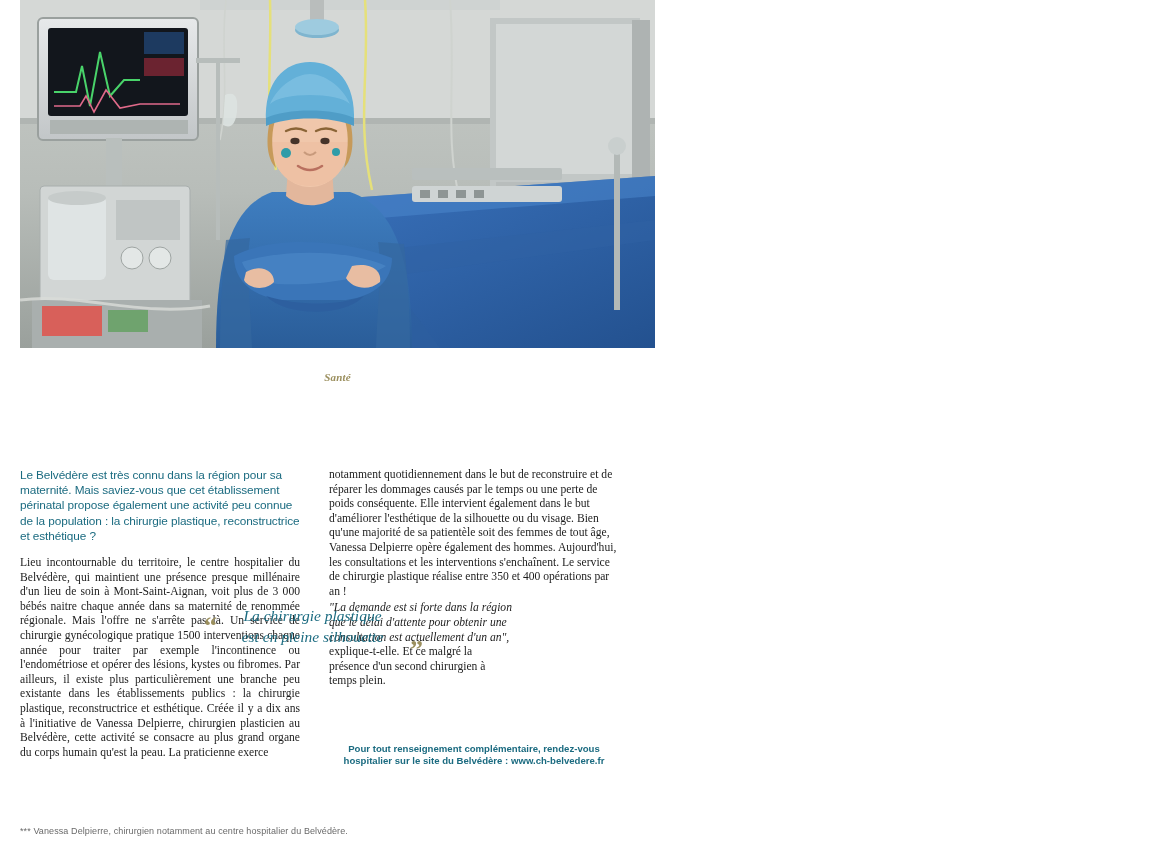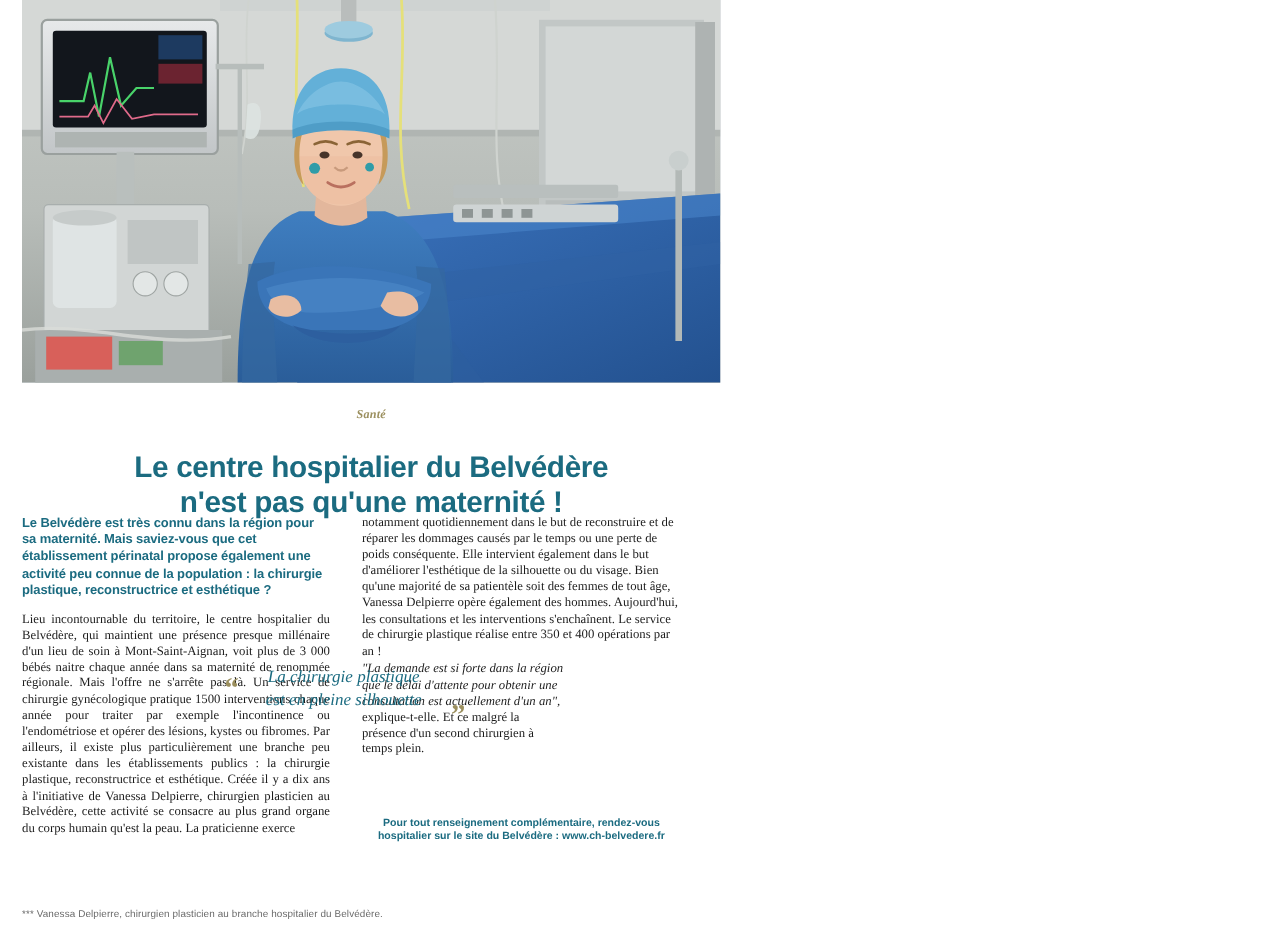--- a/index.html
+++ b/index.html
@@ -72,21 +72,21 @@
   }
   .col-right {
     position: absolute;
     left: 329px;
     top: 468px;
     width: 288px;
   }
 
   .lede {
     font-family: "Liberation Sans", sans-serif;
-    font-weight: bold;
+    font-weight: normal;
     font-size: 11.8px;
     line-height: 15.2px;
     color: #1b6b80;
     margin: 0 0 12px 0;
     letter-spacing: -0.1px;
   }
 
   .bodytext {
     font-family: "Liberation Serif", serif;
     font-size: 11.6px;
@@ -282,24 +282,20 @@
 
       <circle cx="266" cy="153" r="5" fill="#2f9ca8"></circle>
       <circle cx="316" cy="152" r="4" fill="#2f9ca8"></circle>
 
       <path d="M0 300 C 60 292, 120 318, 190 306" stroke="#d9dcd8" stroke-width="3" fill="none" opacity="0.8"></path>
     </svg>
   </div>
 
   <div class="kicker">Santé</div>
 
-  <h1 class="headline">
-    <span>Le centre hospitalier du Belvédère</span><br>
-    <span>n'est pas qu'une maternité !</span>
-  </h1>
 
   <div class="col-left">
     <p class="lede">Le Belvédère est très connu dans la région pour sa maternité. Mais saviez-vous que cet établissement périnatal propose également une activité peu connue de la population : la chirurgie plastique, reconstructrice et esthétique ?</p>
     <p class="bodytext">Lieu incontournable du territoire, le centre hospitalier du Belvédère, qui maintient une présence presque millénaire d'un lieu de soin à Mont-Saint-Aignan, voit plus de 3 000 bébés naitre chaque année dans sa maternité de renommée régionale. Mais l'offre ne s'arrête pas là. Un service de chirurgie gynécologique pratique 1500 interventions chaque année pour traiter par exemple l'incontinence ou l'endométriose et opérer des lésions, kystes ou fibromes. Par ailleurs, il existe plus particulièrement une branche peu existante dans les établissements publics : la chirurgie plastique, reconstructrice et esthétique. Créée il y a dix ans à l'initiative de Vanessa Delpierre, chirurgien plasticien au Belvédère, cette activité se consacre au plus grand organe du corps humain qu'est la peau. La praticienne exerce</p>
   </div>
 
   <div class="col-right">
     <p class="bodytext right">notamment quotidiennement dans le but de reconstruire et de réparer les dommages causés par le temps ou une perte de poids conséquente. Elle intervient également dans le but d'améliorer l'esthétique de la silhouette ou du visage. Bien qu'une majorité de sa patientèle soit des femmes de tout âge, Vanessa Delpierre opère également des hommes. Aujourd'hui, les consultations et les interventions s'enchaînent. Le service de chirurgie plastique réalise entre 350 et 400 opérations par an !</p>
     <div class="wrap-block narrow" style="margin-top:2px;">
       <span class="italic-quote">"La demande est si forte dans la région que le délai d'attente pour obtenir une consultation est actuellement d'un an",</span><span> explique-t-elle. Et ce malgré la présence d'un second chirurgien à temps plein.</span>
@@ -313,15 +309,15 @@
       <span>est en pleine silhouette</span>
     </div>
     <span class="pq-mark pq-close">”</span>
   </div>
 
   <div class="info">
     <span>Pour tout renseignement complémentaire, rendez-vous</span><br>
     <span>hospitalier sur le site du Belvédère :  www.ch-belvedere.fr</span>
   </div>
 
-  <div class="caption">*** Vanessa Delpierre, chirurgien plasticien au branche hospitalier du Belvédère.</div>
+  <div class="caption">*** Vanessa Delpierre, chirurgien notamment au centre hospitalier du Belvédère.</div>
 
 </div>
 
 </body></html>

